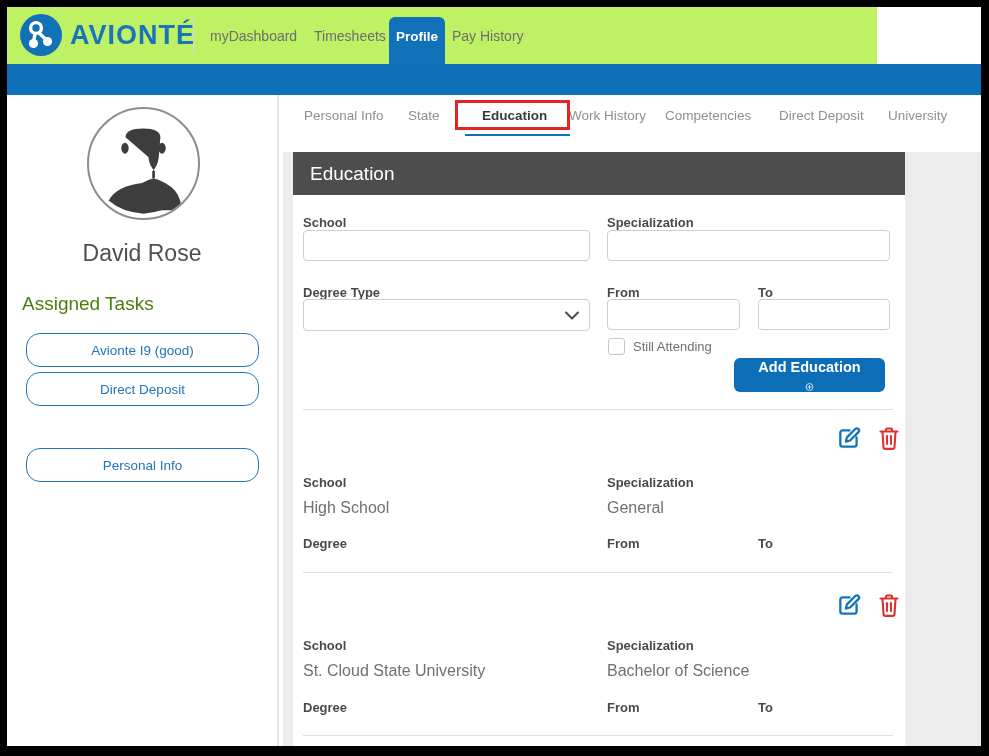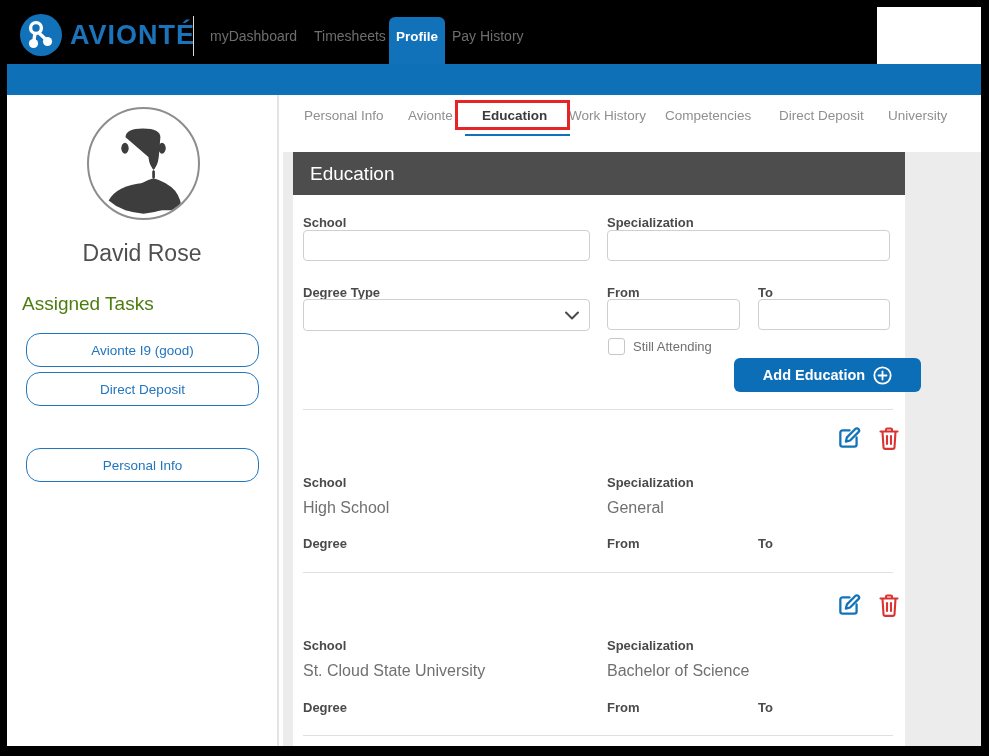--- a/index.html
+++ b/index.html
@@ -1,21 +1,21 @@
 <!DOCTYPE html>
 <html><head>
 <meta charset="utf-8">
 <style>
   html,body{margin:0;padding:0;background:#888;}
   *{box-sizing:border-box;font-family:"Liberation Sans",sans-serif;}
   .frame{position:relative;width:989px;height:756px;background:#000;}
   .page{position:absolute;left:7px;top:7px;width:974px;height:739px;background:#fff;overflow:hidden;}
 
   
-  .navbar{position:absolute;left:0;top:0;width:870px;height:57px;background:#000000;}
+  .navbar{position:absolute;left:0;top:0;width:870px;height:57px;background:#bef264;}
   .logo-circle{position:absolute;left:13px;top:7px;width:42px;height:42px;}
   .brand{position:absolute;left:63px;top:13px;font-size:27px;font-weight:800;color:#1b74bb;letter-spacing:1px;}
   .nav-divider{position:absolute;left:186px;top:9px;width:1px;height:40px;background:#d9d9d9;}
   .nav-item{position:absolute;top:21px;font-size:14px;color:#6e6e6e;cursor:pointer;}
   .nav-tab-active{position:absolute;left:382px;top:10px;width:56px;height:47px;background:#1272b9;border-radius:6px 6px 0 0;color:#fff;font-size:13.5px;font-weight:700;display:flex;align-items:flex-start;justify-content:center;padding-top:12px;cursor:pointer;}
   .blue-bar{position:absolute;left:0;top:57px;width:974px;height:31px;background:#0e71b8;}
 
   
   .sidebar{position:absolute;left:0;top:88px;width:270px;height:651px;background:#fff;}
   .side-divider{position:absolute;left:270px;top:88px;width:2px;height:651px;background:#e4e4e4;}
@@ -33,21 +33,21 @@
   
   .main-bg{position:absolute;left:276px;top:145px;width:698px;height:594px;background:#ececec;}
   .panel{position:absolute;left:286px;top:145px;width:612px;height:594px;background:#fff;}
   .panel-header{position:absolute;left:0;top:0;width:612px;height:43px;background:#4d4d4d;color:#fff;font-size:19px;display:flex;align-items:center;padding-left:17px;}
   .lbl{position:absolute;font-size:13px;font-weight:700;color:#4a4a4a;}
   .val{position:absolute;font-size:16px;color:#707070;}
   .inp{position:absolute;border:1px solid #cfcfcf;border-radius:4px;background:#fff;font-size:14px;color:#4a4a4a;padding:0 8px;}
   .sel{display:flex;align-items:center;justify-content:flex-end;padding-right:10px;cursor:pointer;}
   .chk{position:absolute;left:315px;top:186px;width:17px;height:17px;border:1px solid #c6c6c6;border-radius:3px;background:#fff;cursor:pointer;}
   .chk-lbl{position:absolute;left:340px;top:187px;font-size:13px;color:#707070;}
-  .add-btn{position:absolute;left:441px;top:206px;width:187px;height:34px;background:#0d6eb8;border:none;border-radius:6px;color:#fff;font-size:14.5px;font-weight:700;display:flex;align-items:center;justify-content:center;gap:8px;cursor:pointer;}
+  .add-btn{position:absolute;left:441px;top:206px;width:151px;height:34px;background:#0d6eb8;border:none;border-radius:6px;color:#fff;font-size:14.5px;font-weight:700;display:flex;align-items:center;justify-content:center;gap:8px;cursor:pointer;flex-direction:column;}
   .hr{position:absolute;left:10px;width:590px;height:1px;background:#e0e0e0;}
   .icon-btn{position:absolute;width:28px;height:28px;background:none;border:none;padding:0;cursor:pointer;}
 </style>
 </head>
 <body>
 
 <div class="frame">
   <div class="page">
 
     <div class="navbar">
@@ -79,21 +79,21 @@
       </div>
       <div class="user-name">David Rose</div>
       <div class="tasks-title">Assigned Tasks</div>
       <div class="task-pill" style="top:238px">Avionte I9 (good)</div>
       <div class="task-pill" style="top:277px">Direct Deposit</div>
       <div class="task-pill" style="top:353px">Personal Info</div>
     </div>
     <div class="side-divider"></div>
 
     <span class="ptab" style="left:297px">Personal Info</span>
-    <span class="ptab" style="left:401px">Avionte</span>
+    <span class="ptab" style="left:401px">State</span>
     <span class="ptab active" style="left:475px">Education</span>
     <span class="ptab" style="left:562px">Work History</span>
     <span class="ptab" style="left:658px">Competencies</span>
     <span class="ptab" style="left:772px">Direct Deposit</span>
     <span class="ptab" style="left:881px">University</span>
     <div class="red-box"></div>
     <div class="tab-underline"></div>
 
     <div class="main-bg"></div>
     <div class="panel">

